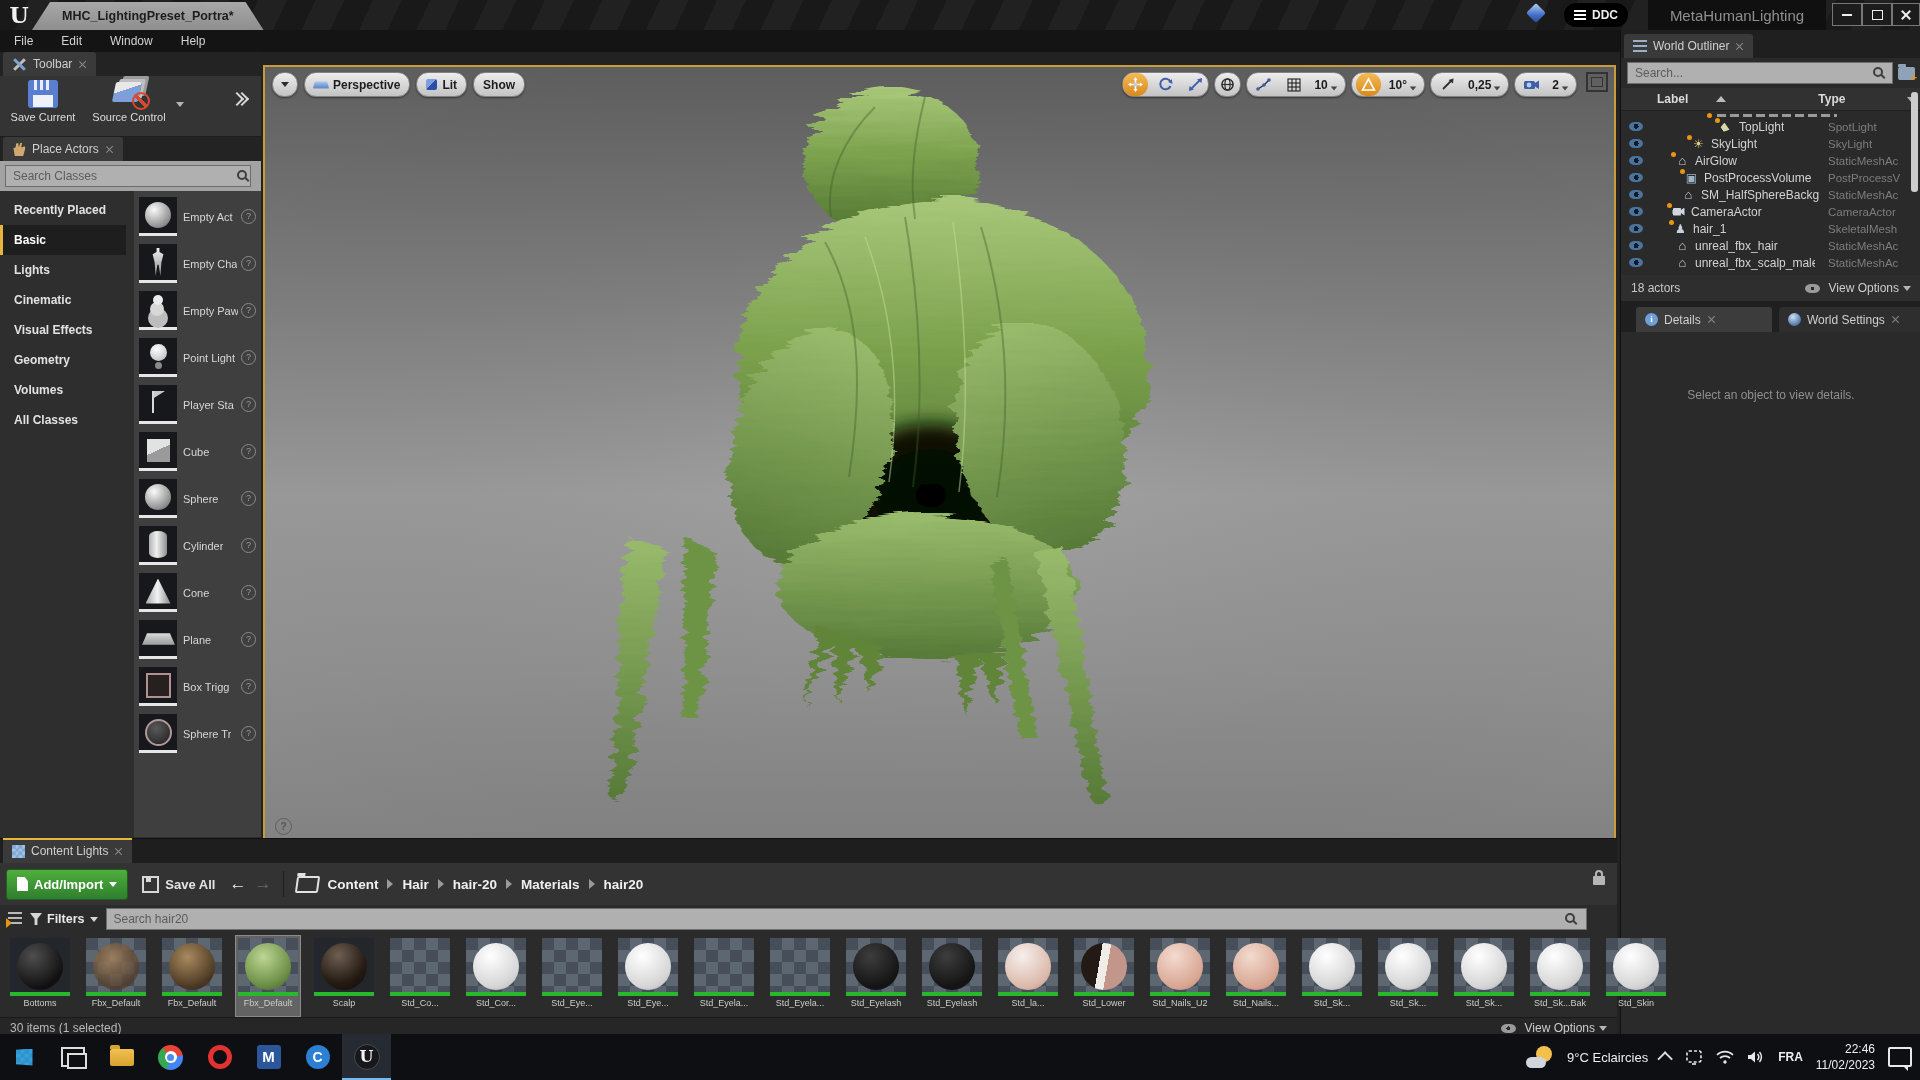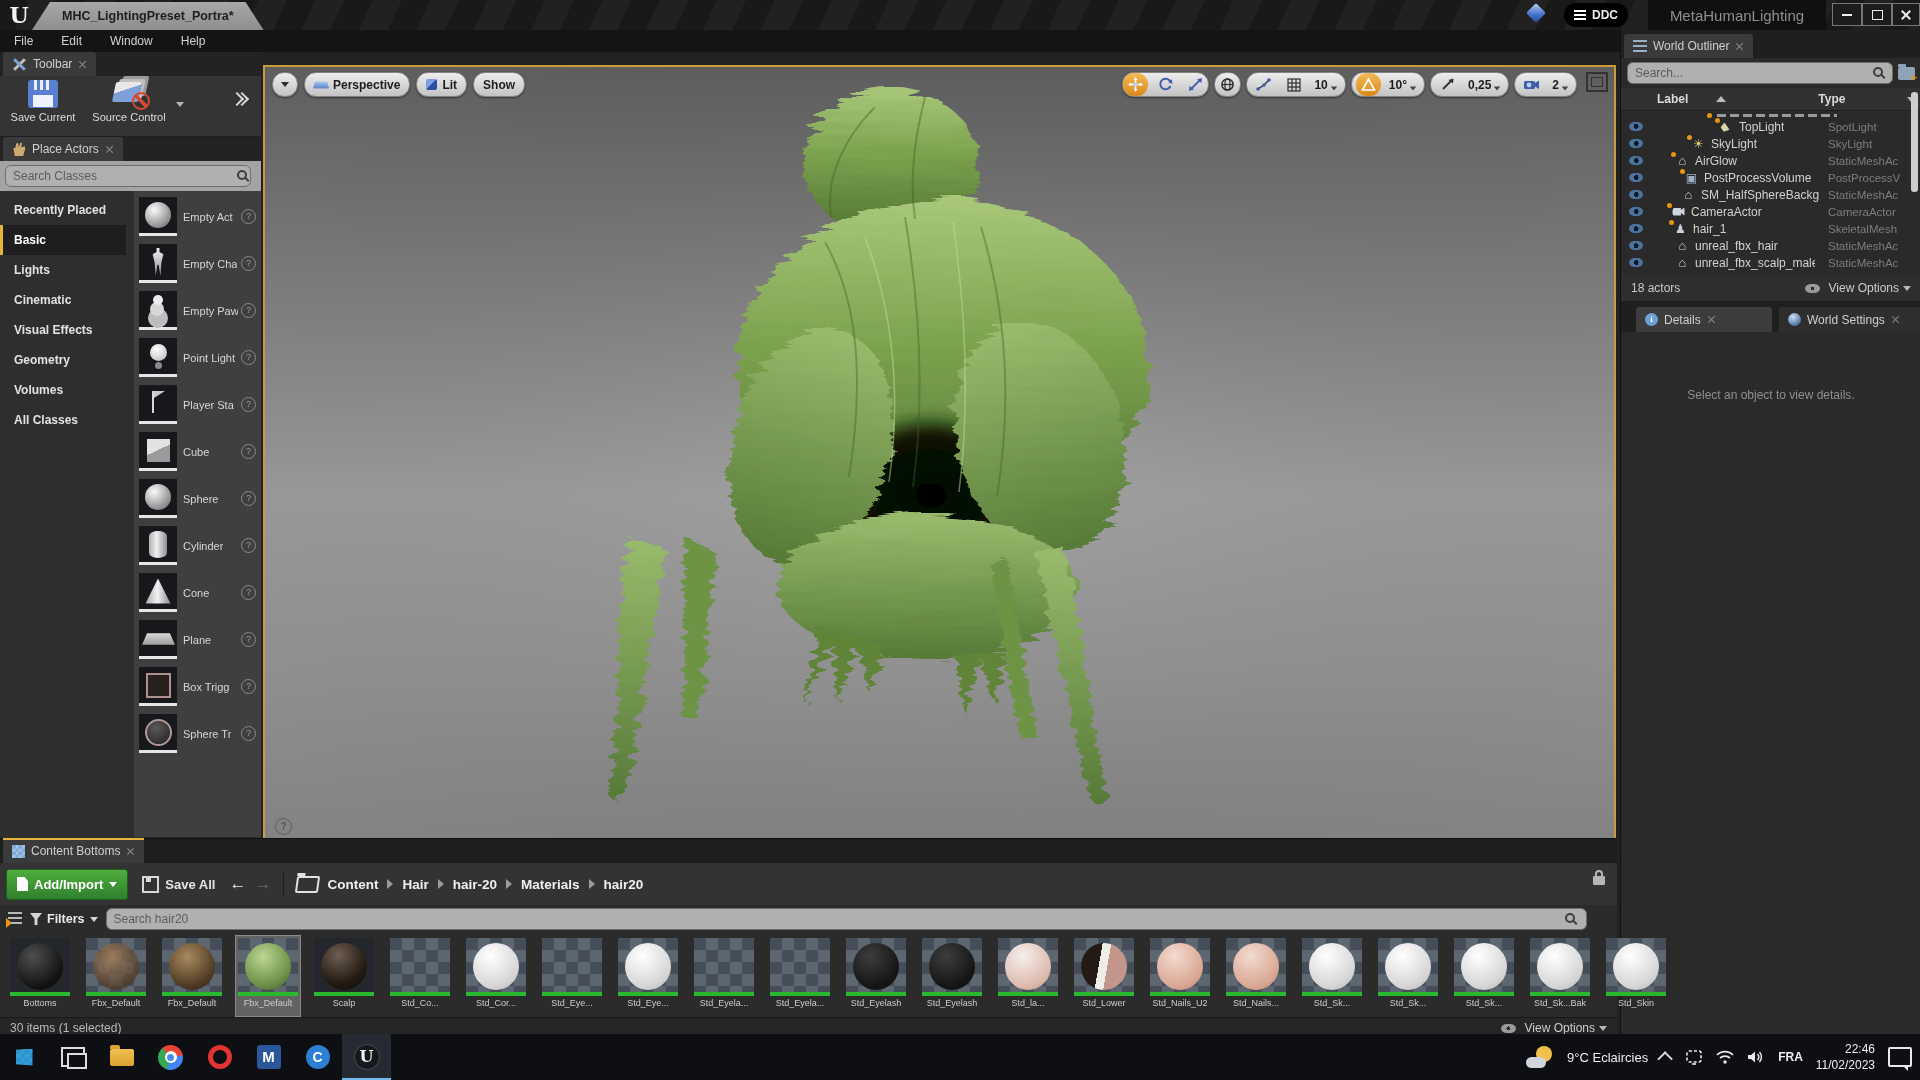--- a/index.html
+++ b/index.html
@@ -48,21 +48,21 @@
   #tb-caret{left:176px;top:26px;}
   #tb-expand{left:232px;top:14px;width:20px;height:20px;}
   .chev{width:8px;height:8px;border-right:2.5px solid #d9d9d9;border-top:2.5px solid #d9d9d9;transform:rotate(45deg);display:inline-block;}
   
   .wrench-ic{position:relative;width:15px;height:15px;}
   .wrench-ic::before{content:"";position:absolute;left:6px;top:0;width:3px;height:15px;background:#bfbfbf;transform:rotate(45deg);}
   .wrench-ic::after{content:"";position:absolute;left:6px;top:0;width:3px;height:15px;background:#7ea3d6;transform:rotate(-45deg);}
   .hand-ic{width:14px;height:14px;background:#cfa96f;clip-path:polygon(20% 100%,10% 45%,25% 40%,30% 10%,45% 8%,48% 38%,60% 5%,72% 8%,66% 40%,90% 30%,95% 45%,80% 100%);}
   
   #pa-search-row{position:relative;height:30px;background:#a3a3a3;}
-  .sinput{background:#b0b0b0;border:1px solid #6d6d6d;border-radius:6px;color:#4a4a4a;font-size:12px;outline:none;padding:0 22px 0 7px;}
+  .sinput{background:#b0b0b0;border:1px solid #6d6d6d;border-radius:0;color:#4a4a4a;font-size:12px;outline:none;padding:0 22px 0 7px;}
   .sinput::placeholder{color:#5c5c5c;opacity:1;}
   .mag{position:absolute;width:12px;height:12px;}
   .mag::before{content:"";position:absolute;width:6px;height:6px;border:2px solid #3e3e3e;border-radius:50%;left:0;top:0;}
   .mag::after{content:"";position:absolute;width:2px;height:5px;background:#3e3e3e;transform:rotate(-45deg);left:8.5px;top:7px;}
   #pa-body{position:relative;display:flex;height:646px;gap:8px;}
   #pa-cats{width:130px;background:#2e2e2e;padding-top:4px;}
   .cat{position:relative;height:30px;display:flex;align-items:center;padding-left:14px;color:#e2e2e2;font-size:12px;font-weight:bold;}
   .cat.sel{background:#1e1e1e;color:#fff;}
   .cat.sel::before{content:"";position:absolute;left:0;top:0;width:3px;height:100%;background:#e8b43a;}
   #pa-items{width:131px;background:#3f3f3f;padding-top:2px;}
@@ -687,21 +687,21 @@
         <i class="tx"></i>
       </div>
     </div>
     <div id="rp-empty">Select an object to view details.</div>
   </div>
 
   <div id="cbrowser" class="abs">
     <div id="cb-tabrow">
       <div class="ptab" id="cb-tab">
         <i class="grid-ic"></i>
-        <span>Content Bottoms</span>
+        <span>Content Lights</span>
         <i class="tx"></i>
       </div>
     </div>
     <div id="cb-actions">
       <div id="add-import">
         <i class="page-ic"></i>
         <span>Add/Import</span>
         <i class="dcaret" style="border-top-color:#fff;"></i>
       </div>
       <div id="save-all">

